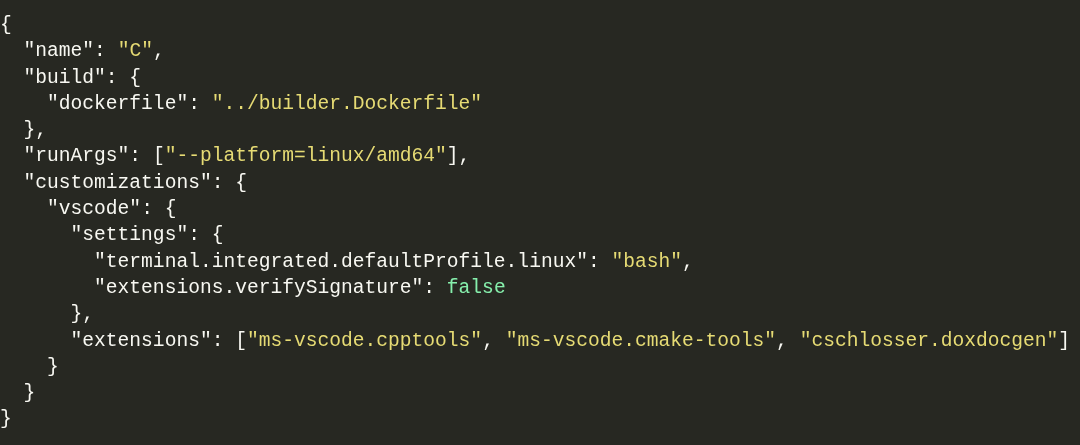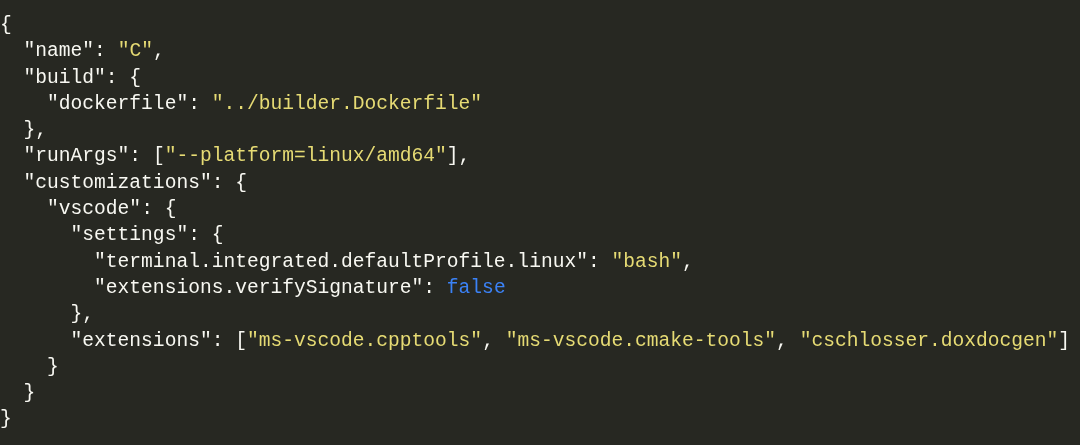--- a/index.html
+++ b/index.html
@@ -23,19 +23,19 @@
       line-height: 26.3px;
       color: #f8f8f2;
       white-space: pre;
     }
     .line {
       display: block;
       height: 26.3px;
     }
     .key { color: #f8f8f2; }
     .str { color: #e6db74; }
-    .kw  { color: #3b82f6; }
+    .kw  { color: #86efac; }
     .pun { color: #f8f8f2; }
   </style>
 </head>
 <body>
 
 <div class="editor" id="editor"><span class="line"><span></span><span class="pun">{</span></span><span class="line"><span>  </span><span class="key">"name"</span><span class="pun">: </span><span class="str">"C"</span><span class="pun">,</span></span><span class="line"><span>  </span><span class="key">"build"</span><span class="pun">: {</span></span><span class="line"><span>    </span><span class="key">"dockerfile"</span><span class="pun">: </span><span class="str">"../builder.Dockerfile"</span></span><span class="line"><span>  </span><span class="pun">},</span></span><span class="line"><span>  </span><span class="key">"runArgs"</span><span class="pun">: [</span><span class="str">"--platform=linux/amd64"</span><span class="pun">],</span></span><span class="line"><span>  </span><span class="key">"customizations"</span><span class="pun">: {</span></span><span class="line"><span>    </span><span class="key">"vscode"</span><span class="pun">: {</span></span><span class="line"><span>      </span><span class="key">"settings"</span><span class="pun">: {</span></span><span class="line"><span>        </span><span class="key">"terminal.integrated.defaultProfile.linux"</span><span class="pun">: </span><span class="str">"bash"</span><span class="pun">,</span></span><span class="line"><span>        </span><span class="key">"extensions.verifySignature"</span><span class="pun">: </span><span class="kw">false</span></span><span class="line"><span>      </span><span class="pun">},</span></span><span class="line"><span>      </span><span class="key">"extensions"</span><span class="pun">: [</span><span class="str">"ms-vscode.cpptools"</span><span class="pun">, </span><span class="str">"ms-vscode.cmake-tools"</span><span class="pun">, </span><span class="str">"cschlosser.doxdocgen"</span><span class="pun">]</span></span><span class="line"><span>    </span><span class="pun">}</span></span><span class="line"><span>  </span><span class="pun">}</span></span><span class="line"><span></span><span class="pun">}</span></span></div>
 
 </body></html>

